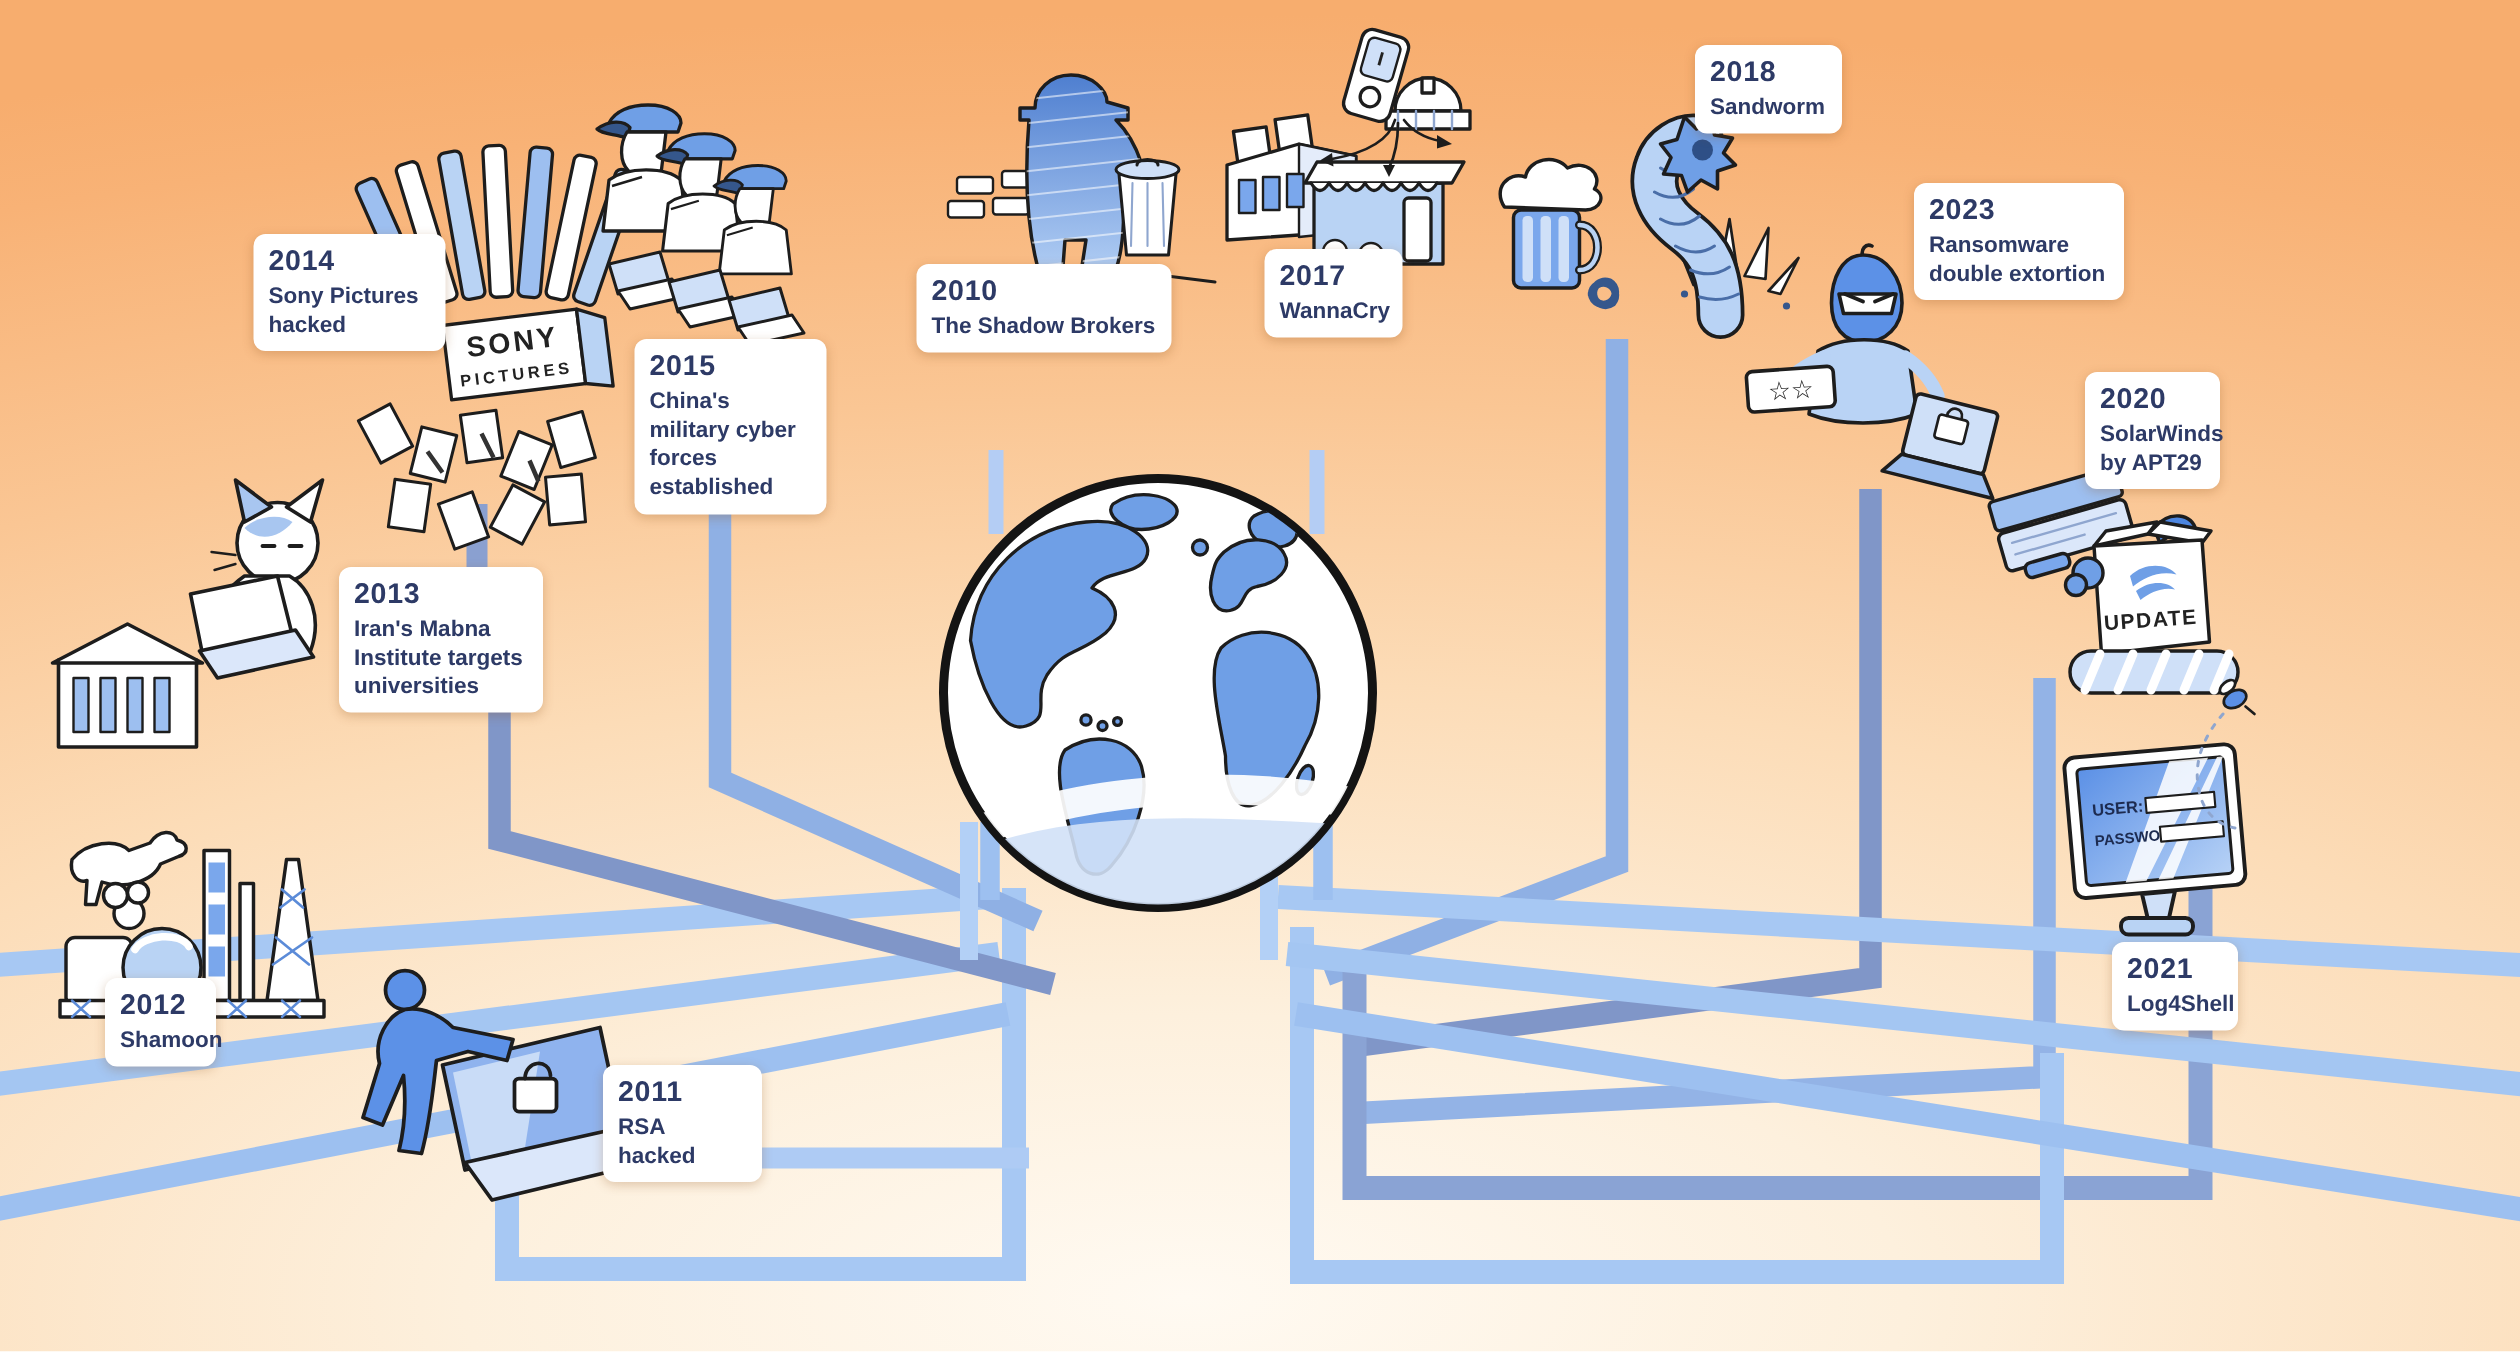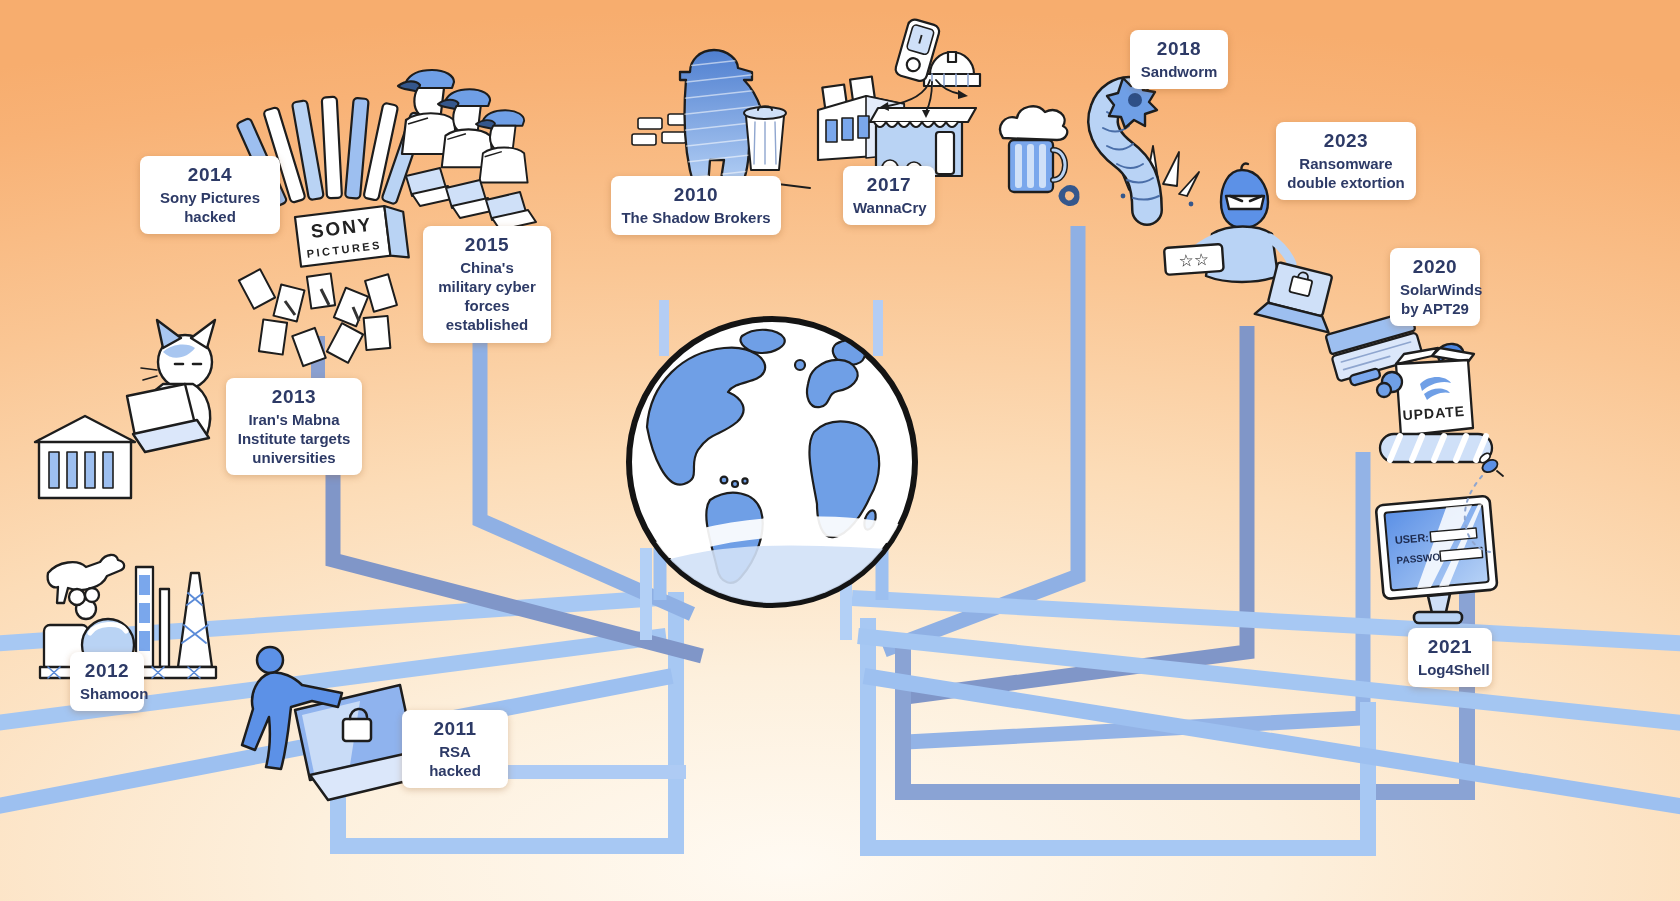--- a/index.html
+++ b/index.html
@@ -10,21 +10,21 @@
   .stage{
     position:relative;width:1680px;height:901px;overflow:hidden;
     background:
       radial-gradient(ellipse 130% 95% at 47% 96%,
         #fffaf2 0%, #fdf0dd 22%, #fcdcb7 48%, #fac694 70%, #f8b276 92%, #f7ad6e 100%);
   }
   svg.art{position:absolute;left:0;top:0;}
   .card{
     position:absolute;background:#ffffff;border-radius:8px;
     box-shadow:0 2px 7px rgba(140,80,25,.28);
-    padding:8px 10px;text-align:center;color:#2d3a66;
+    padding:8px 10px;color:#2d3a66;
     box-sizing:border-box;
   }
   .card .year{font-size:19px;font-weight:700;letter-spacing:.5px;line-height:1.15;}
   .card .desc{font-size:15px;font-weight:600;line-height:1.28;margin-top:2px;}
   text{font-family:"Liberation Sans",sans-serif;}
 </style>
 </head>
 <body>
 
 <div class="stage">
@@ -357,21 +357,21 @@
   <div class="desc">RSA hacked</div>
 </div>
 <div class="card" style="left:70px;top:652px;width:74px">
   <div class="year">2012</div>
   <div class="desc">Shamoon</div>
 </div>
 <div class="card" style="left:226px;top:378px;width:136px">
   <div class="year">2013</div>
   <div class="desc">Iran's Mabna Institute targets universities</div>
 </div>
-<div class="card" style="left:140px;top:156px;width:140px">
+<div class="card" style="left:169px;top:156px;width:128px">
   <div class="year">2014</div>
   <div class="desc">Sony Pictures hacked</div>
 </div>
 <div class="card" style="left:423px;top:226px;width:128px">
   <div class="year">2015</div>
   <div class="desc">China's military cyber forces established</div>
 </div>
 <div class="card" style="left:611px;top:176px;width:170px">
   <div class="year">2010</div>
   <div class="desc">The Shadow Brokers</div>

